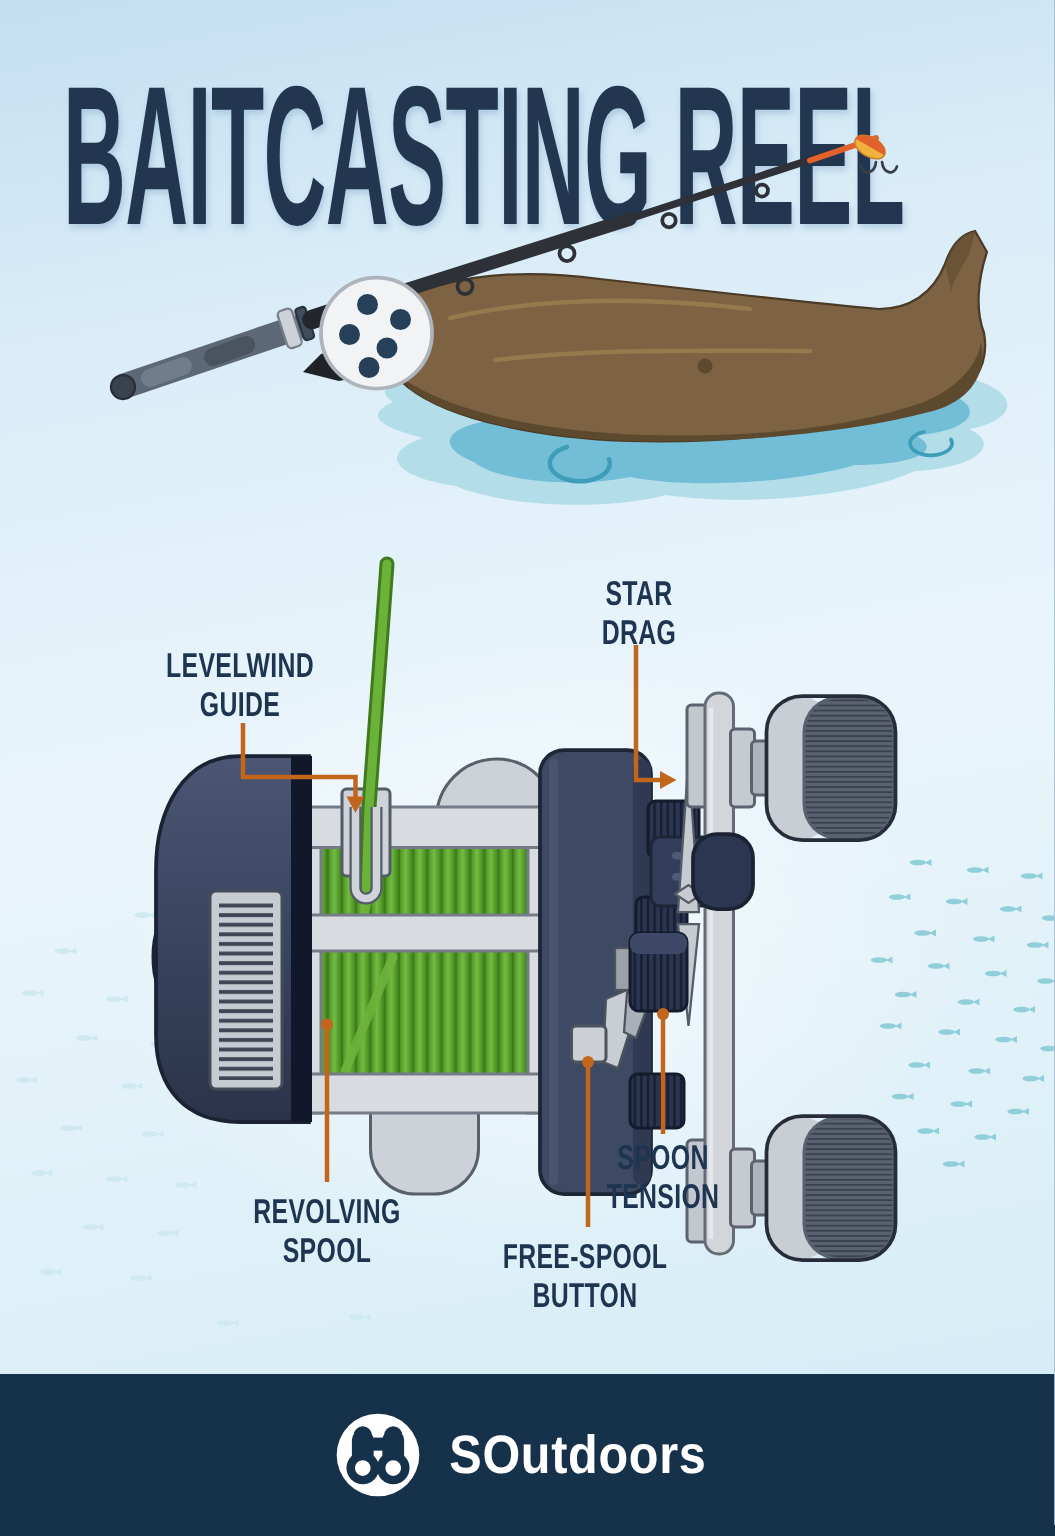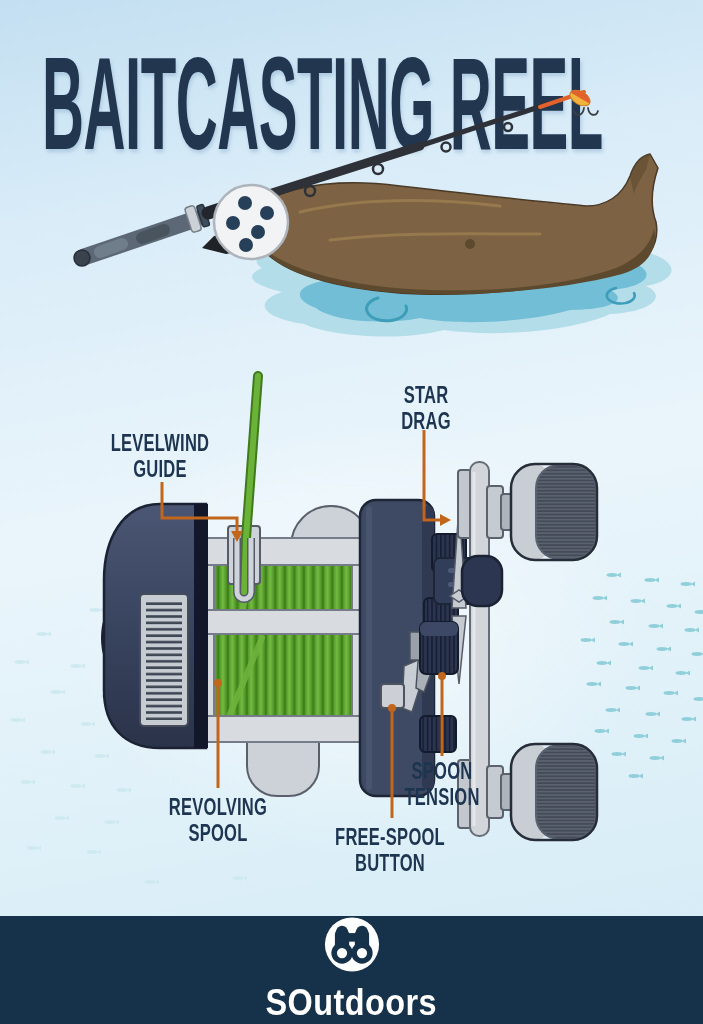--- a/index.html
+++ b/index.html
@@ -17,21 +17,21 @@
          box-shadow:0 2px 4px rgba(60,80,100,.25);}
   .badge span{display:inline-block;font-size:44px;font-weight:700;color:#ffffff;
          letter-spacing:1px;transform:scaleX(0.6);white-space:nowrap;}
   .illu,.diagram{position:absolute;left:0;}
   .illu{top:0;}
   .diagram{top:370px;}
   .label{position:absolute;color:#1d3550;font-weight:700;font-size:23px;line-height:26px;
          text-align:center;white-space:nowrap;letter-spacing:.3px;
          transform:translateX(-50%) scaleX(0.72);}
   .footer{position:absolute;left:0;top:916px;width:703px;height:108px;background:#16314a;
-          display:flex;align-items:center;justify-content:center;gap:9px;flex-direction:column;}
+          display:flex;align-items:center;justify-content:center;gap:9px;}
   .brand{display:inline-block;color:#ffffff;font-weight:700;font-size:36px;
          letter-spacing:.5px;transform:scaleX(0.9);white-space:nowrap;}
 </style>
 </head>
 <body>
 
 <div class="page">
   <div class="glow"></div>
 
   <div class="title">BAITCASTING REEL</div>

